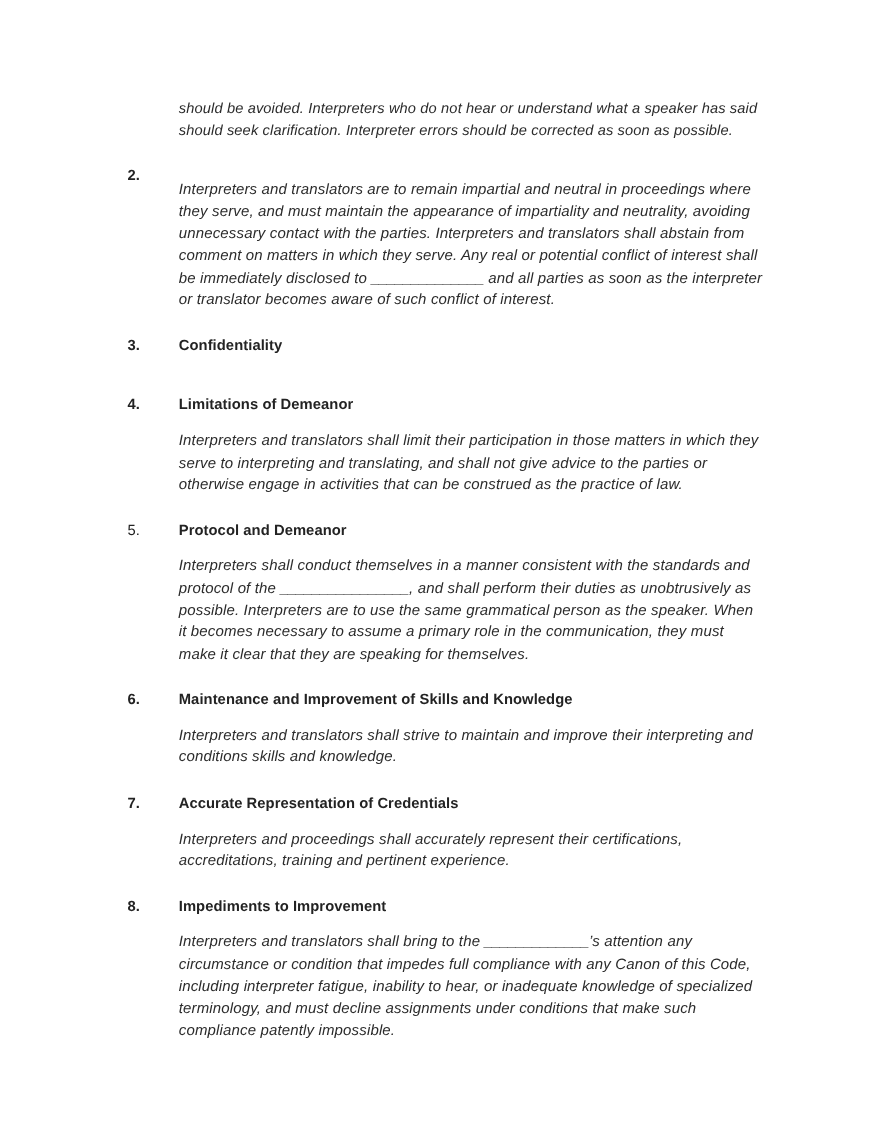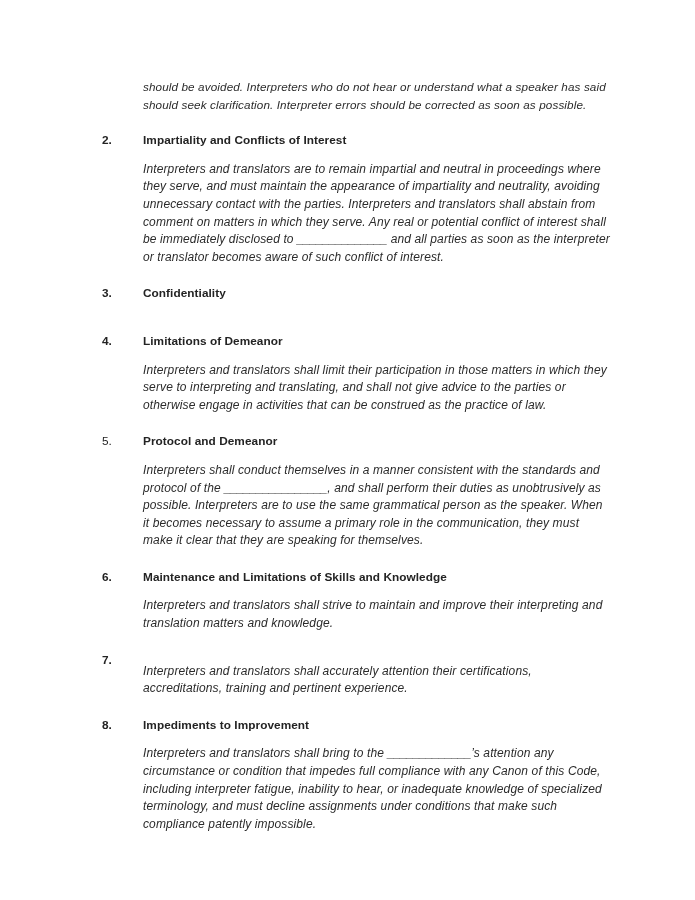--- a/index.html
+++ b/index.html
@@ -93,21 +93,21 @@
 
 <div class="page">
   <div class="content">
 
     <p class="lead-para">should be avoided. Interpreters who do not hear or understand what a speaker has said should seek clarification. Interpreter errors should be corrected as soon as possible.</p>
 
     <div class="gap-after-lead"></div>
 
     <div id="canon-list">
         <div class="canon">
-          <div class="canon-heading"><span class="canon-num">2.</span><span>Impartiality and Conflicts of Interest</span></div>
+          <div class="canon-heading"><span class="canon-num">2.</span></div>
           <div class="gap-head-body"></div>
           <p class="canon-body"><span>Interpreters and translators are to remain impartial and neutral in proceedings where they serve, and must maintain the appearance of impartiality and neutrality, avoiding unnecessary contact with the parties. Interpreters and translators shall abstain from comment on matters in which they serve. Any real or potential conflict of interest shall be immediately disclosed to </span><span class="blank">______________</span><span> and all parties as soon as the interpreter or translator becomes aware of such conflict of interest.</span></p>
         </div>
         <div class="gap-body-head"></div>
         <div class="canon">
           <div class="canon-heading"><span class="canon-num">3.</span><span>Confidentiality</span></div>
           <div class="gap-head-body"></div>
         </div>
         <div class="gap-body-head"></div>
         <div class="canon">
@@ -116,29 +116,29 @@
           <p class="canon-body"><span>Interpreters and translators shall limit their participation in those matters in which they serve to interpreting and translating, and shall not give advice to the parties or otherwise engage in activities that can be construed as the practice of law.</span></p>
         </div>
         <div class="gap-body-head"></div>
         <div class="canon">
           <div class="canon-heading"><span class="canon-num regular">5.</span><span>Protocol and Demeanor</span></div>
           <div class="gap-head-body"></div>
           <p class="canon-body"><span>Interpreters shall conduct themselves in a manner consistent with the standards and protocol of the </span><span class="blank">________________</span><span>, and shall perform their duties as unobtrusively as possible. Interpreters are to use the same grammatical person as the speaker. When it becomes necessary to assume a primary role in the communication, they must make it clear that they are speaking for themselves.</span></p>
         </div>
         <div class="gap-body-head"></div>
         <div class="canon">
-          <div class="canon-heading"><span class="canon-num">6.</span><span>Maintenance and Limitations of Skills and Knowledge</span></div>
+          <div class="canon-heading"><span class="canon-num">6.</span><span>Maintenance and Improvement of Skills and Knowledge</span></div>
           <div class="gap-head-body"></div>
-          <p class="canon-body"><span>Interpreters and translators shall strive to maintain and improve their interpreting and translation matters and knowledge.</span></p>
+          <p class="canon-body"><span>Interpreters and translators shall strive to maintain and improve their interpreting and conditions skills and knowledge.</span></p>
         </div>
         <div class="gap-body-head"></div>
         <div class="canon">
-          <div class="canon-heading"><span class="canon-num">7.</span></div>
+          <div class="canon-heading"><span class="canon-num">7.</span><span>Accurate Representation of Credentials</span></div>
           <div class="gap-head-body"></div>
-          <p class="canon-body"><span>Interpreters and translators shall accurately attention their certifications, accreditations, training and pertinent experience.</span></p>
+          <p class="canon-body"><span>Interpreters and proceedings shall accurately represent their certifications, accreditations, training and pertinent experience.</span></p>
         </div>
         <div class="gap-body-head"></div>
         <div class="canon">
           <div class="canon-heading"><span class="canon-num">8.</span><span>Impediments to Improvement</span></div>
           <div class="gap-head-body"></div>
           <p class="canon-body"><span>Interpreters and translators shall bring to the </span><span class="blank">_____________</span><span>’s attention any circumstance or condition that impedes full compliance with any Canon of this Code, including interpreter fatigue, inability to hear, or inadequate knowledge of specialized terminology, and must decline assignments under conditions that make such compliance patently impossible.</span></p>
         </div>
       </div>
 
   </div>

